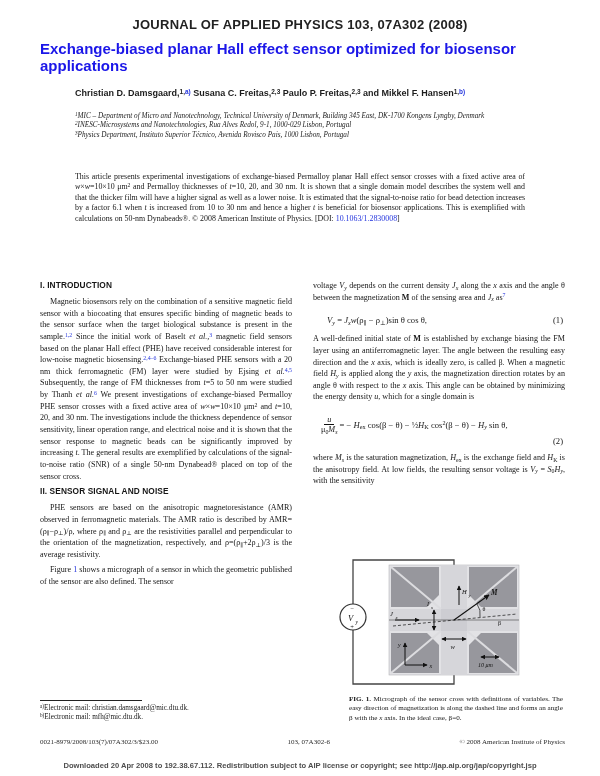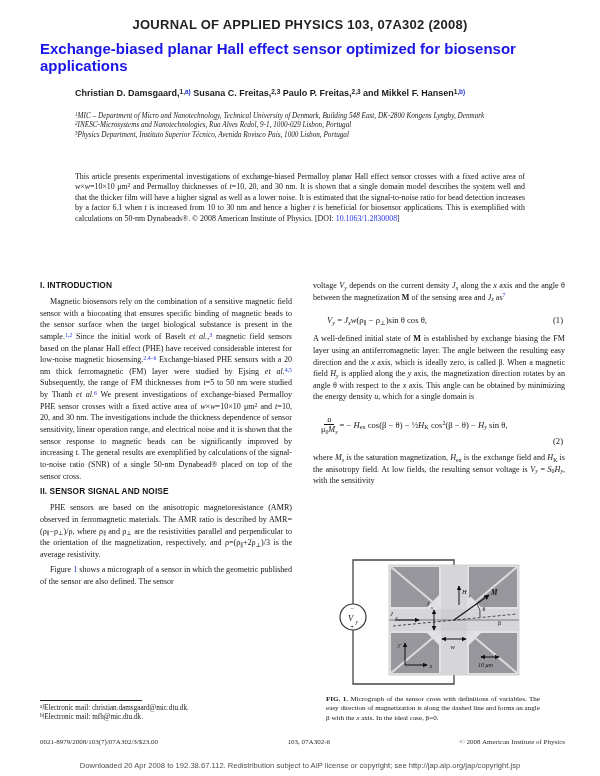--- a/index.html
+++ b/index.html
@@ -35,44 +35,44 @@
   .eq{display:flex;align-items:center;margin:8px 0 8px 14px;font-size:8.6px;}
   .eq .eqnum{margin-left:auto;padding-right:2px;}
   .eq2wrap{margin:8px 0 6px 8px;font-size:8.6px;}
   .eqrow{display:flex;align-items:center;}
   .eqnumrow{text-align:right;padding-right:2px;margin-top:2px;}
   .frac{display:inline-flex;flex-direction:column;align-items:center;
         line-height:1.1;margin-right:2px;font-size:8.2px;}
   .frac .fnum{border-bottom:.8px solid #111;padding:0 3px;}
   .figblock{margin-top:auto;}
   .figsvg{display:block;margin-left:18px;}
-  .caption{margin:4px 0 0 13px;width:214px;font-size:7.1px;line-height:1.32;text-align:justify;}
+  .caption{margin:4px 0 0 36px;width:214px;font-size:7.1px;line-height:1.32;text-align:justify;}
   .fnblock{margin-top:auto;}
   .fnrule{width:102px;border-top:.8px solid #222;margin-bottom:3px;}
   p.fn{margin:0;font-size:7.2px;line-height:1.35;}
   .footer{position:absolute;left:40px;right:35px;bottom:30px;display:flex;
           justify-content:space-between;font-size:7px;color:#2b2b2b;}
   .download{position:absolute;left:0;right:0;bottom:6px;text-align:center;
             font-family:"Liberation Sans","DejaVu Sans",sans-serif;
-            font-size:7.6px;font-weight:400;color:#4e4e4e;margin-top:39px;}
+            font-size:7.6px;font-weight:700;color:#4e4e4e;margin-top:39px;}
   svg text{fill:#111;font-family:"Liberation Serif","DejaVu Serif",serif;}
 </style>
 </head>
 <body>
 
 <div class="page">
 
   <div class="jheader">JOURNAL OF APPLIED PHYSICS 103, 07A302 (2008)</div>
 
   <h1 class="title">Exchange-biased planar Hall effect sensor optimized for biosensor applications</h1>
 
   <div class="authors"><span>Christian D. Damsgaard,</span><span class="st-sup">1,</span><span class="st-sup st-blue">a)</span><span> Susana C. Freitas,</span><span class="st-sup">2,3</span><span> Paulo P. Freitas,</span><span class="st-sup">2,3</span><span> and Mikkel F. Hansen</span><span class="st-sup">1,</span><span class="st-sup st-blue">b)</span></div>
 
   <div class="affils">
-    <div><span class="st-sup">1</span><span>MIC – Department of Micro and Nanotechnology, Technical University of Denmark, Building 548 East, DK-2800 Kongens Lyngby, Denmark</span></div>
+    <div><span class="st-sup">1</span><span>MIC – Department of Micro and Nanotechnology, Technical University of Denmark, Building 345 East, DK-1700 Kongens Lyngby, Denmark</span></div>
     <div><span class="st-sup">2</span><span>INESC-Microsystems and Nanotechnologies, Rua Alves Redol, 9-1, 1000-029 Lisbon, Portugal</span></div>
     <div><span class="st-sup">3</span><span>Physics Department, Instituto Superior Técnico, Avenida Rovisco Pais, 1000 Lisbon, Portugal</span></div>
   </div>
 
 
   <div class="abstract"><span>This article presents experimental investigations of exchange-biased Permalloy planar Hall effect sensor crosses with a fixed active area of </span><span class="st-i">w</span><span>×</span><span class="st-i">w</span><span>=10×10 μm</span><span class="st-sup">2</span><span> and Permalloy thicknesses of </span><span class="st-i">t</span><span>=10, 20, and 30 nm. It is shown that a single domain model describes the system well and that the thicker film will have a higher signal as well as a lower noise. It is estimated that the signal-to-noise ratio for bead detection increases by a factor 6.1 when </span><span class="st-i">t</span><span> is increased from 10 to 30 nm and hence a higher </span><span class="st-i">t</span><span> is beneficial for biosensor applications. This is exemplified with calculations on 50-nm Dynabeads®. © 2008 American Institute of Physics. [DOI: </span><span class="st-blue">10.1063/1.2830008</span><span>]</span></div>
 
   <div class="cols">
 
     <div class="col">

